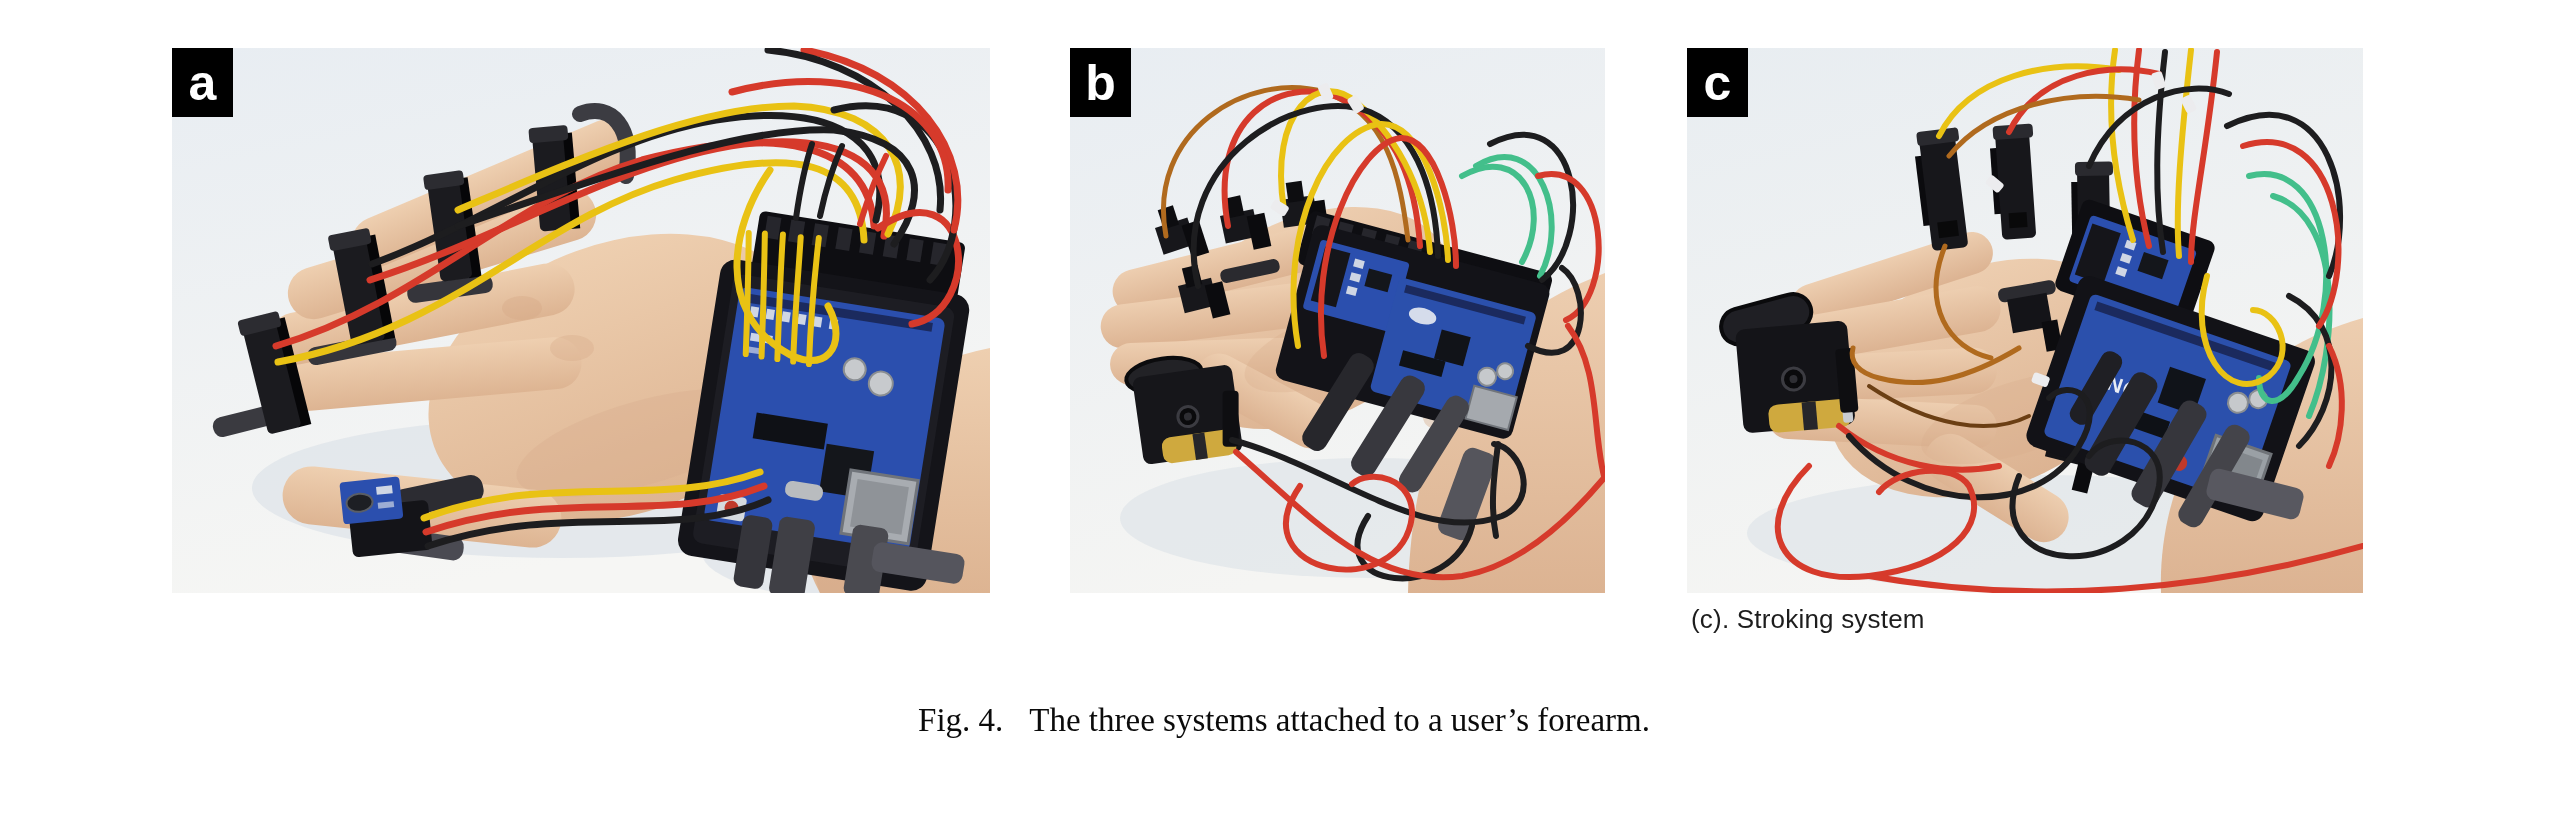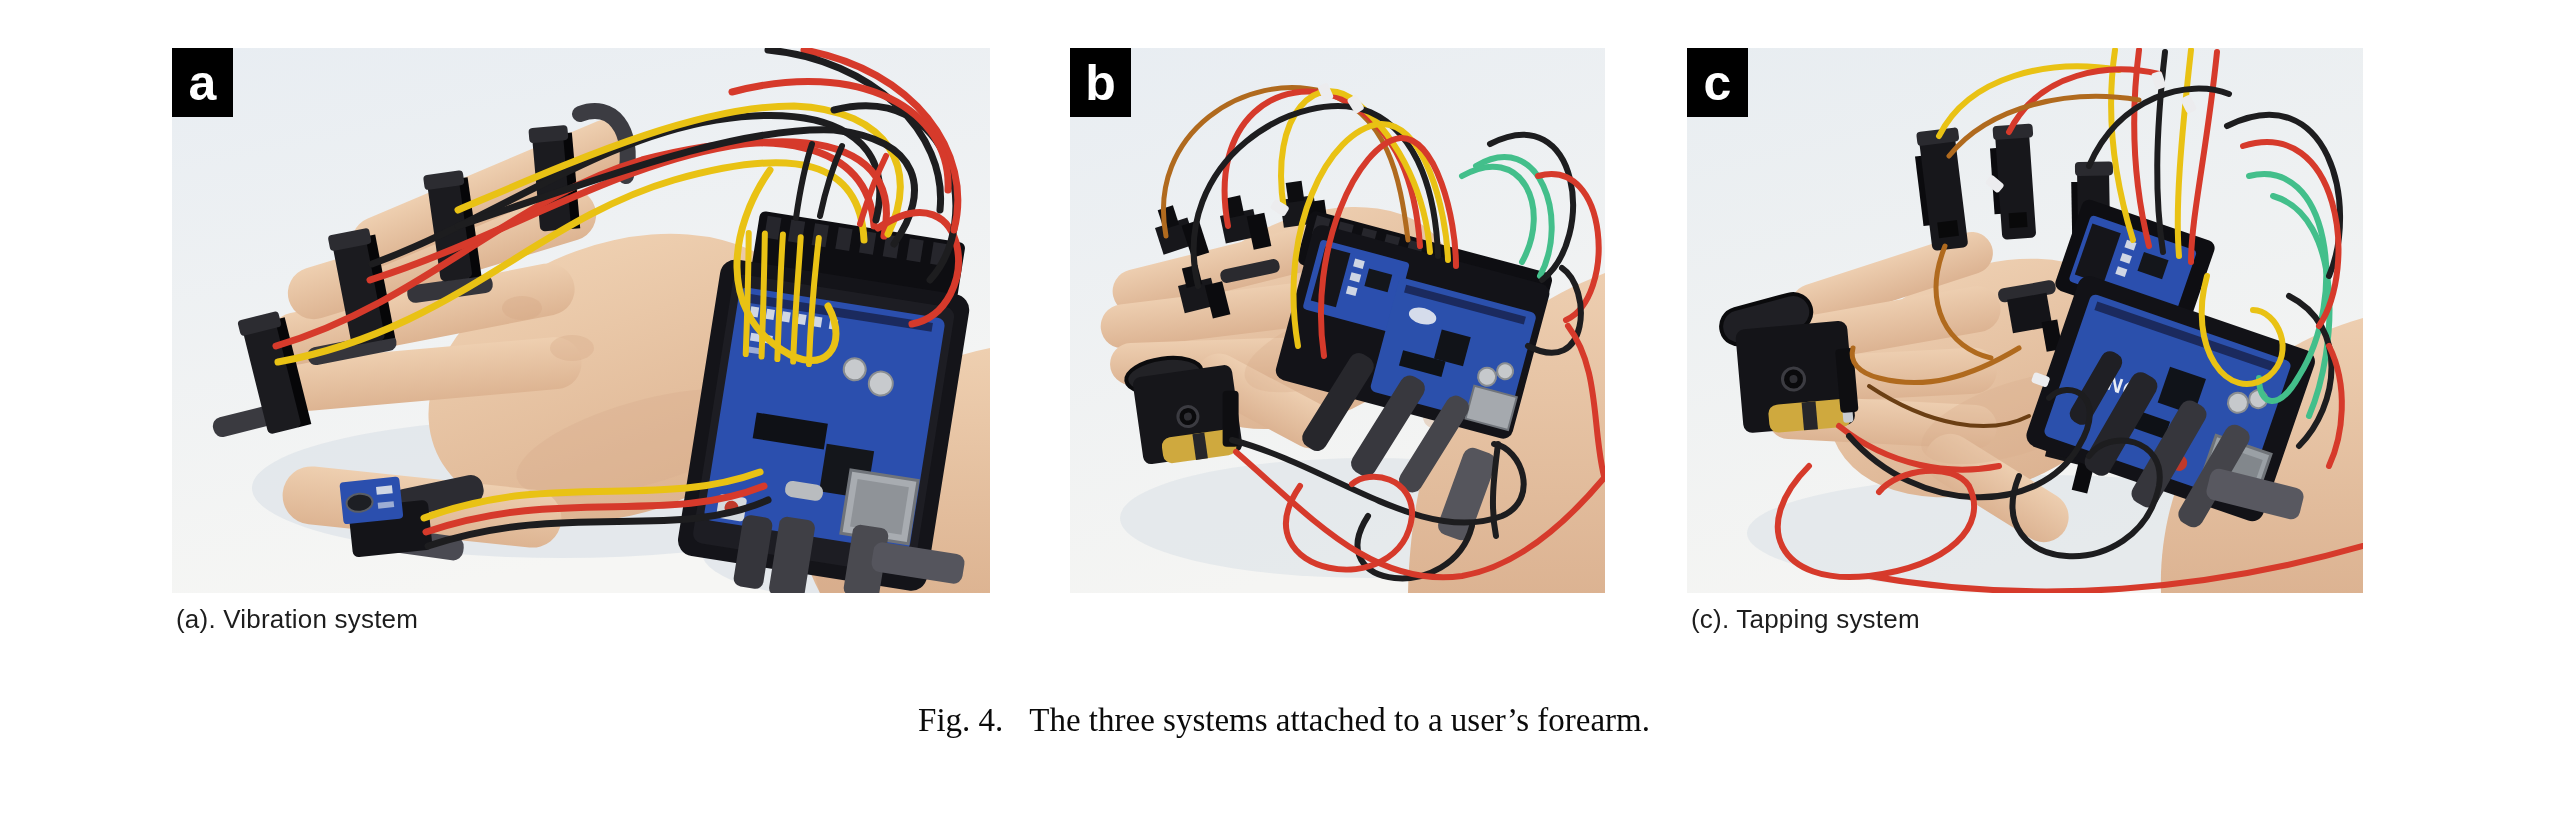--- a/index.html
+++ b/index.html
@@ -151,21 +151,20 @@
           <path d="M 252,470 C 382,422 484,462 588,424" class="wire" stroke="#e9c214" stroke-width="7"></path>
           <path d="M 254,484 C 390,438 492,478 592,438" class="wire" stroke="#d63a2b" stroke-width="7"></path>
           <path d="M 256,498 C 396,452 500,494 596,452" class="wire" stroke="#1d1d1f" stroke-width="7"></path>
           <path d="M 648,168 C 654,140 660,120 670,98" class="wire" stroke="#1d1d1f" stroke-width="6"></path>
           <path d="M 624,170 C 628,142 632,120 640,96" class="wire" stroke="#1d1d1f" stroke-width="6"></path>
           <path d="M 688,176 C 696,150 704,128 714,108" class="wire" stroke="#d63a2b" stroke-width="6"></path>
         </g>
       </svg>
       <div class="panel-label">a</div>
     </div>
-    <div class="sub-caption">(a). Vibration system</div>
   </div>
 
   <div class="panel" style="left:1070px;">
     <div class="photo" style="width:535px;height:545px;">
       <svg width="535" height="545" viewBox="0 0 535 545">
         <defs>
           <linearGradient id="bgB" x1="0" y1="0" x2="0.3" y2="1">
             <stop offset="0" stop-color="#e8edf2"></stop>
               <stop offset="1" stop-color="#f5f5f3"></stop>
           </linearGradient>
@@ -413,20 +412,20 @@
           <path d="M 182,528 C 352,558 522,542 676,498" class="wire" stroke="#d63a2b" stroke-width="6"></path>
           <path d="M 182,338 C 242,378 302,388 342,368" class="wire" stroke="#6b3f14" stroke-width="4"></path>
           <rect x="466" y="24" width="11" height="17" rx="3" transform="rotate(-18 471 32)" fill="#ececee"></rect>
           <rect x="496" y="48" width="11" height="17" rx="3" transform="rotate(-26 501 56)" fill="#ececee"></rect>
           <rect x="302" y="128" width="11" height="17" rx="3" transform="rotate(-50 307 136)" fill="#ececee"></rect>
           <rect x="348" y="324" width="11" height="17" rx="3" transform="rotate(-70 353 332)" fill="#ececee"></rect>
         </g>
       </svg>
       <div class="panel-label">c</div>
     </div>
-    <div class="sub-caption">(c). Tapping system</div>
+    <div class="sub-caption">(c). Stroking system</div>
   </div>
 
   <div class="fig-caption">
     <span class="lbl">Fig. 4.</span><span>The three systems attached to a user’s forearm.</span>
   </div>
 
 </div>
 
 </body></html>

